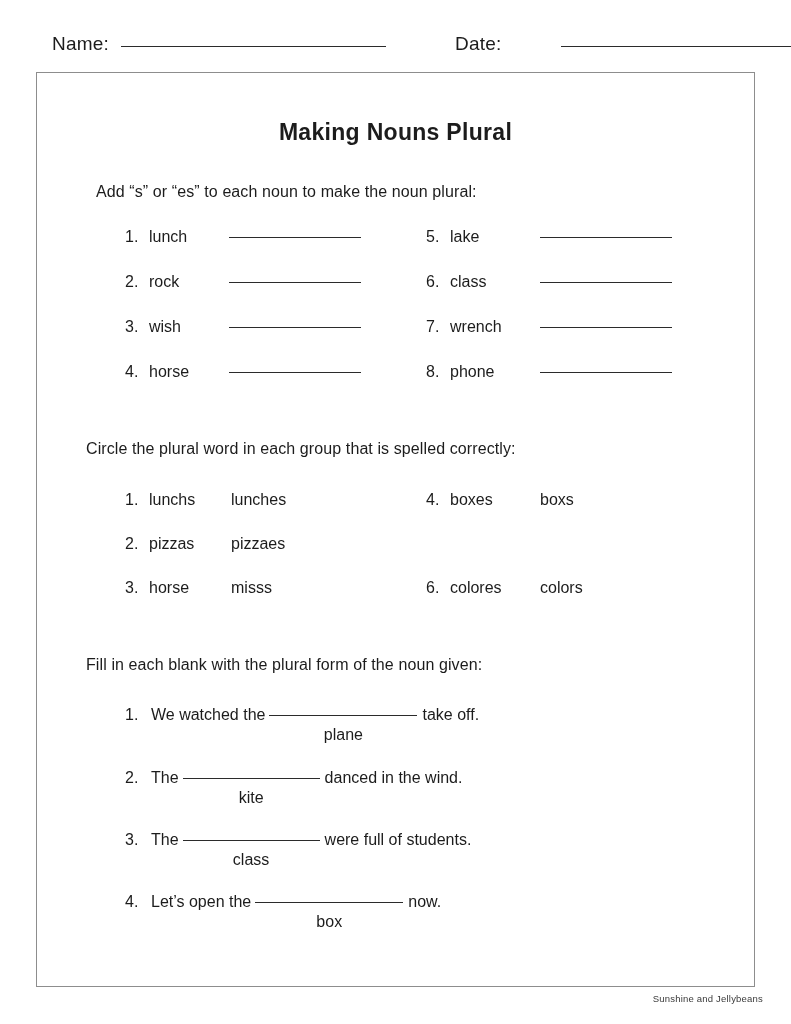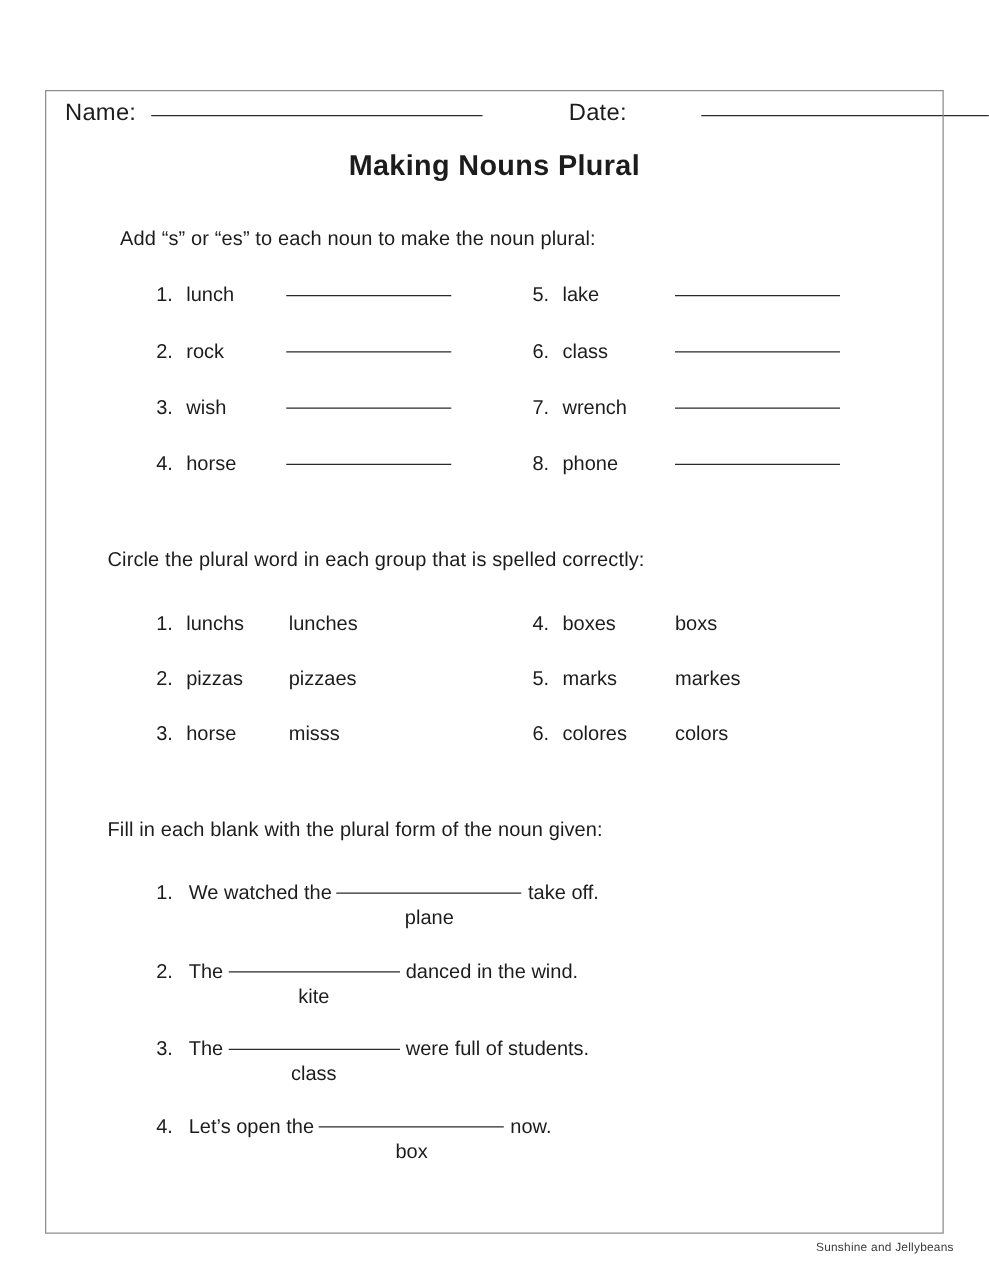--- a/index.html
+++ b/index.html
@@ -21,21 +21,20 @@
     position: absolute;
     left: 0; top: 0;
     width: 791px;
     height: 72px;
   }
   .field {
     position: absolute;
     display: flex;
     align-items: baseline;
     white-space: nowrap;
-    margin-top: 47px;
   }
   .field-label {
     font-size: 19px;
     letter-spacing: .2px;
   }
   .field-rule {
     display: inline-block;
     border-bottom: 1.6px solid #2b2b2b;
     height: 0;
     position: relative;
@@ -247,23 +246,20 @@
   </div>
   <div class="s2-item col-left" style="top:462px">
     <span class="s2-num">2.</span><span class="s2-word-a">pizzas</span><span class="s2-word-b">pizzaes</span>
   </div>
   <div class="s2-item col-left" style="top:506px">
     <span class="s2-num">3.</span><span class="s2-word-a">horse</span><span class="s2-word-b">misss</span>
   </div>
 
   <div class="s2-item col-right" style="top:418px">
     <span class="s2-num">4.</span><span class="s2-word-a">boxes</span><span class="s2-word-b">boxs</span>
-  </div>
-  <div class="s2-item col-right" style="top:462px">
-    <span class="s2-num">5.</span><span class="s2-word-a">marks</span><span class="s2-word-b">markes</span>
   </div>
   <div class="s2-item col-right" style="top:506px">
     <span class="s2-num">6.</span><span class="s2-word-a">colores</span><span class="s2-word-b">colors</span>
   </div>
 
   <div class="instruction" id="instruction-3">Fill in each blank with the plural form of the noun given:</div>
 
   <div class="s3-item" style="top:633px">
     <div class="s3-line">
       <span class="s3-num">1.</span>

